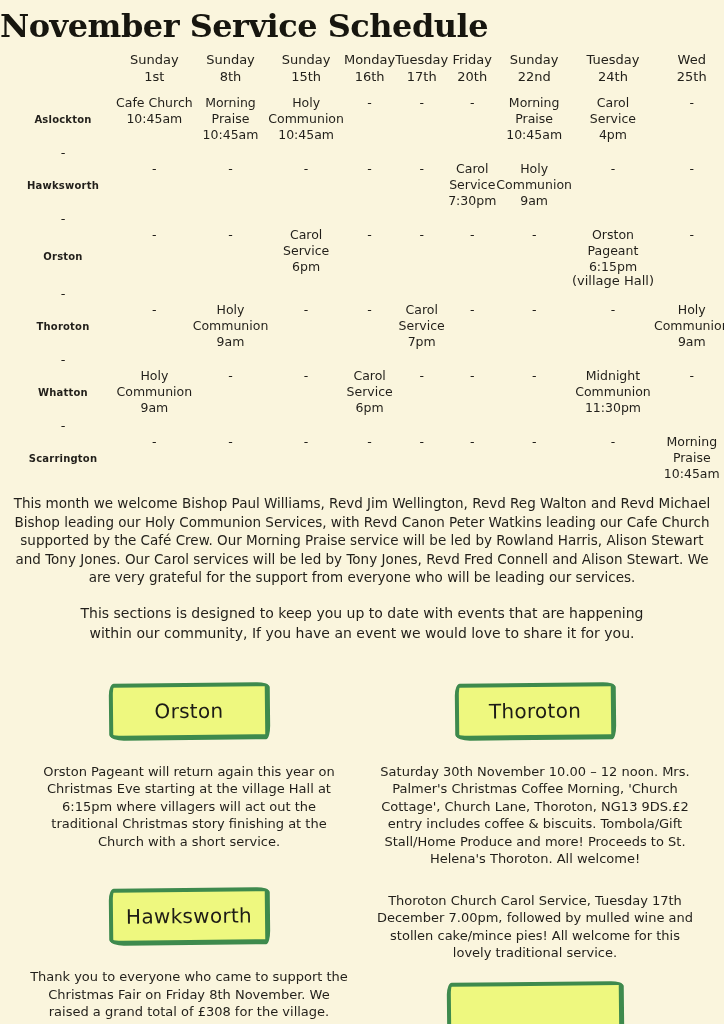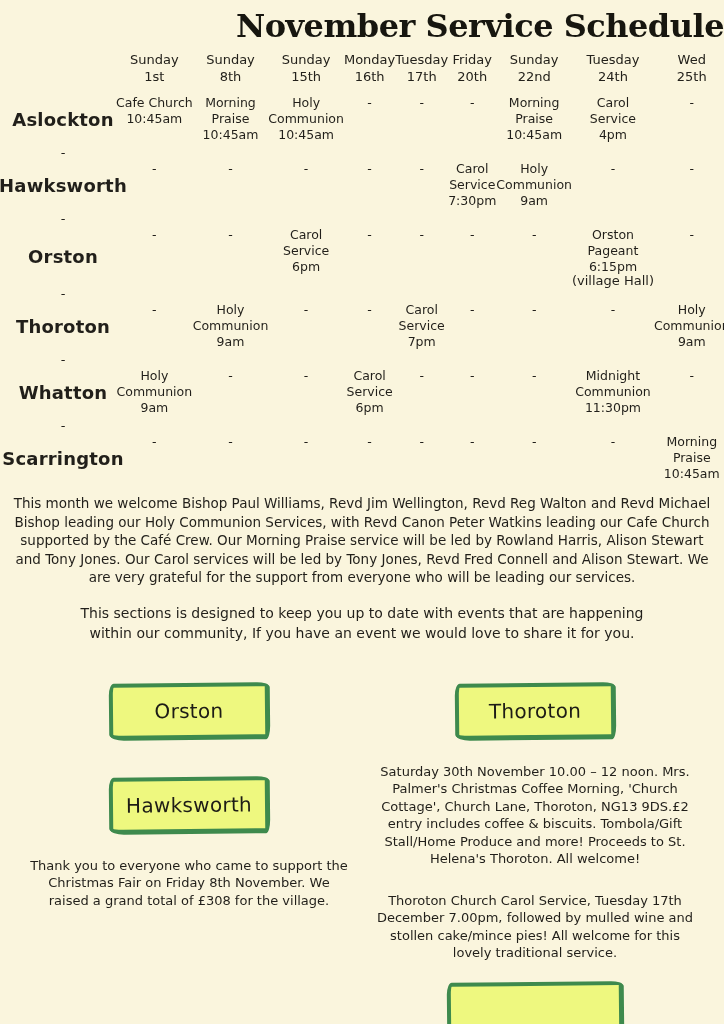--- a/index.html
+++ b/index.html
@@ -7,39 +7,39 @@
     width:724px;height:1024px;overflow:hidden;
     background:#faf5dd;color:#211f1a;
     font-family:"DejaVu Sans","Liberation Sans",sans-serif;
     -webkit-font-smoothing:antialiased;
   }
   .page{position:relative;width:724px;height:1024px;}
 
   .main-title{
     font-family:"DejaVu Serif","Liberation Serif",serif;
     font-weight:700;font-size:32px;letter-spacing:-0.5px;
-    text-align:right;margin:7px 0 6px;color:#17160f;
+    text-align:left;margin:7px 0 6px;color:#17160f;
   }
 
   
   .schedule-grid{
     display:grid;
     grid-template-columns:106px repeat(10,1fr);
     padding:0 10px;
     align-items:start;
   }
   .corner{grid-column:1;}
   .head{
     font-size:13px;line-height:17px;text-align:center;
     padding-bottom:9px;color:#23211b;
   }
   .place{
     grid-column:1;align-self:stretch;
     display:flex;align-items:center;justify-content:center;
-    font-weight:700;font-size:18px;letter-spacing:0.2px;
+    font-weight:700;font-size:10px;letter-spacing:0.2px;
   }
   .cell{
     display:flex;flex-direction:column;align-items:center;
     min-height:50px;padding-top:1px;
     font-size:12.5px;line-height:16px;text-align:center;
   }
   .cell .line{white-space:nowrap;}
   .cell .line.small{font-size:13px;line-height:10px;margin-top:1px;}
   .sep{
     grid-column:1;height:15px;
@@ -354,20 +354,21 @@
 
 
   <p class="community-intro">This sections is designed to keep you up to date with events that are happening within our community, If you have an event we would love to share it for you.</p>
 
   <div class="events-grid">
 
     <div class="events-col">
       <div class="event-box mt-box">
         <span>Orston</span>
       </div>
+      <p class="event-text">Orston Pageant will return again this year on Christmas Eve starting at the village Hall at 6:15pm where villagers will act out the traditional Christmas story finishing at the Church with a short service.</p>
 
       <div class="event-box mt-box2">
         <span>Hawksworth</span>
       </div>
       <p class="event-text">Thank you to everyone who came to support the Christmas Fair on Friday 8th November. We raised a grand total of £308 for the village.</p>
     </div>
 
     <div class="events-col">
       <div class="event-box mt-box">
         <span>Thoroton</span>

